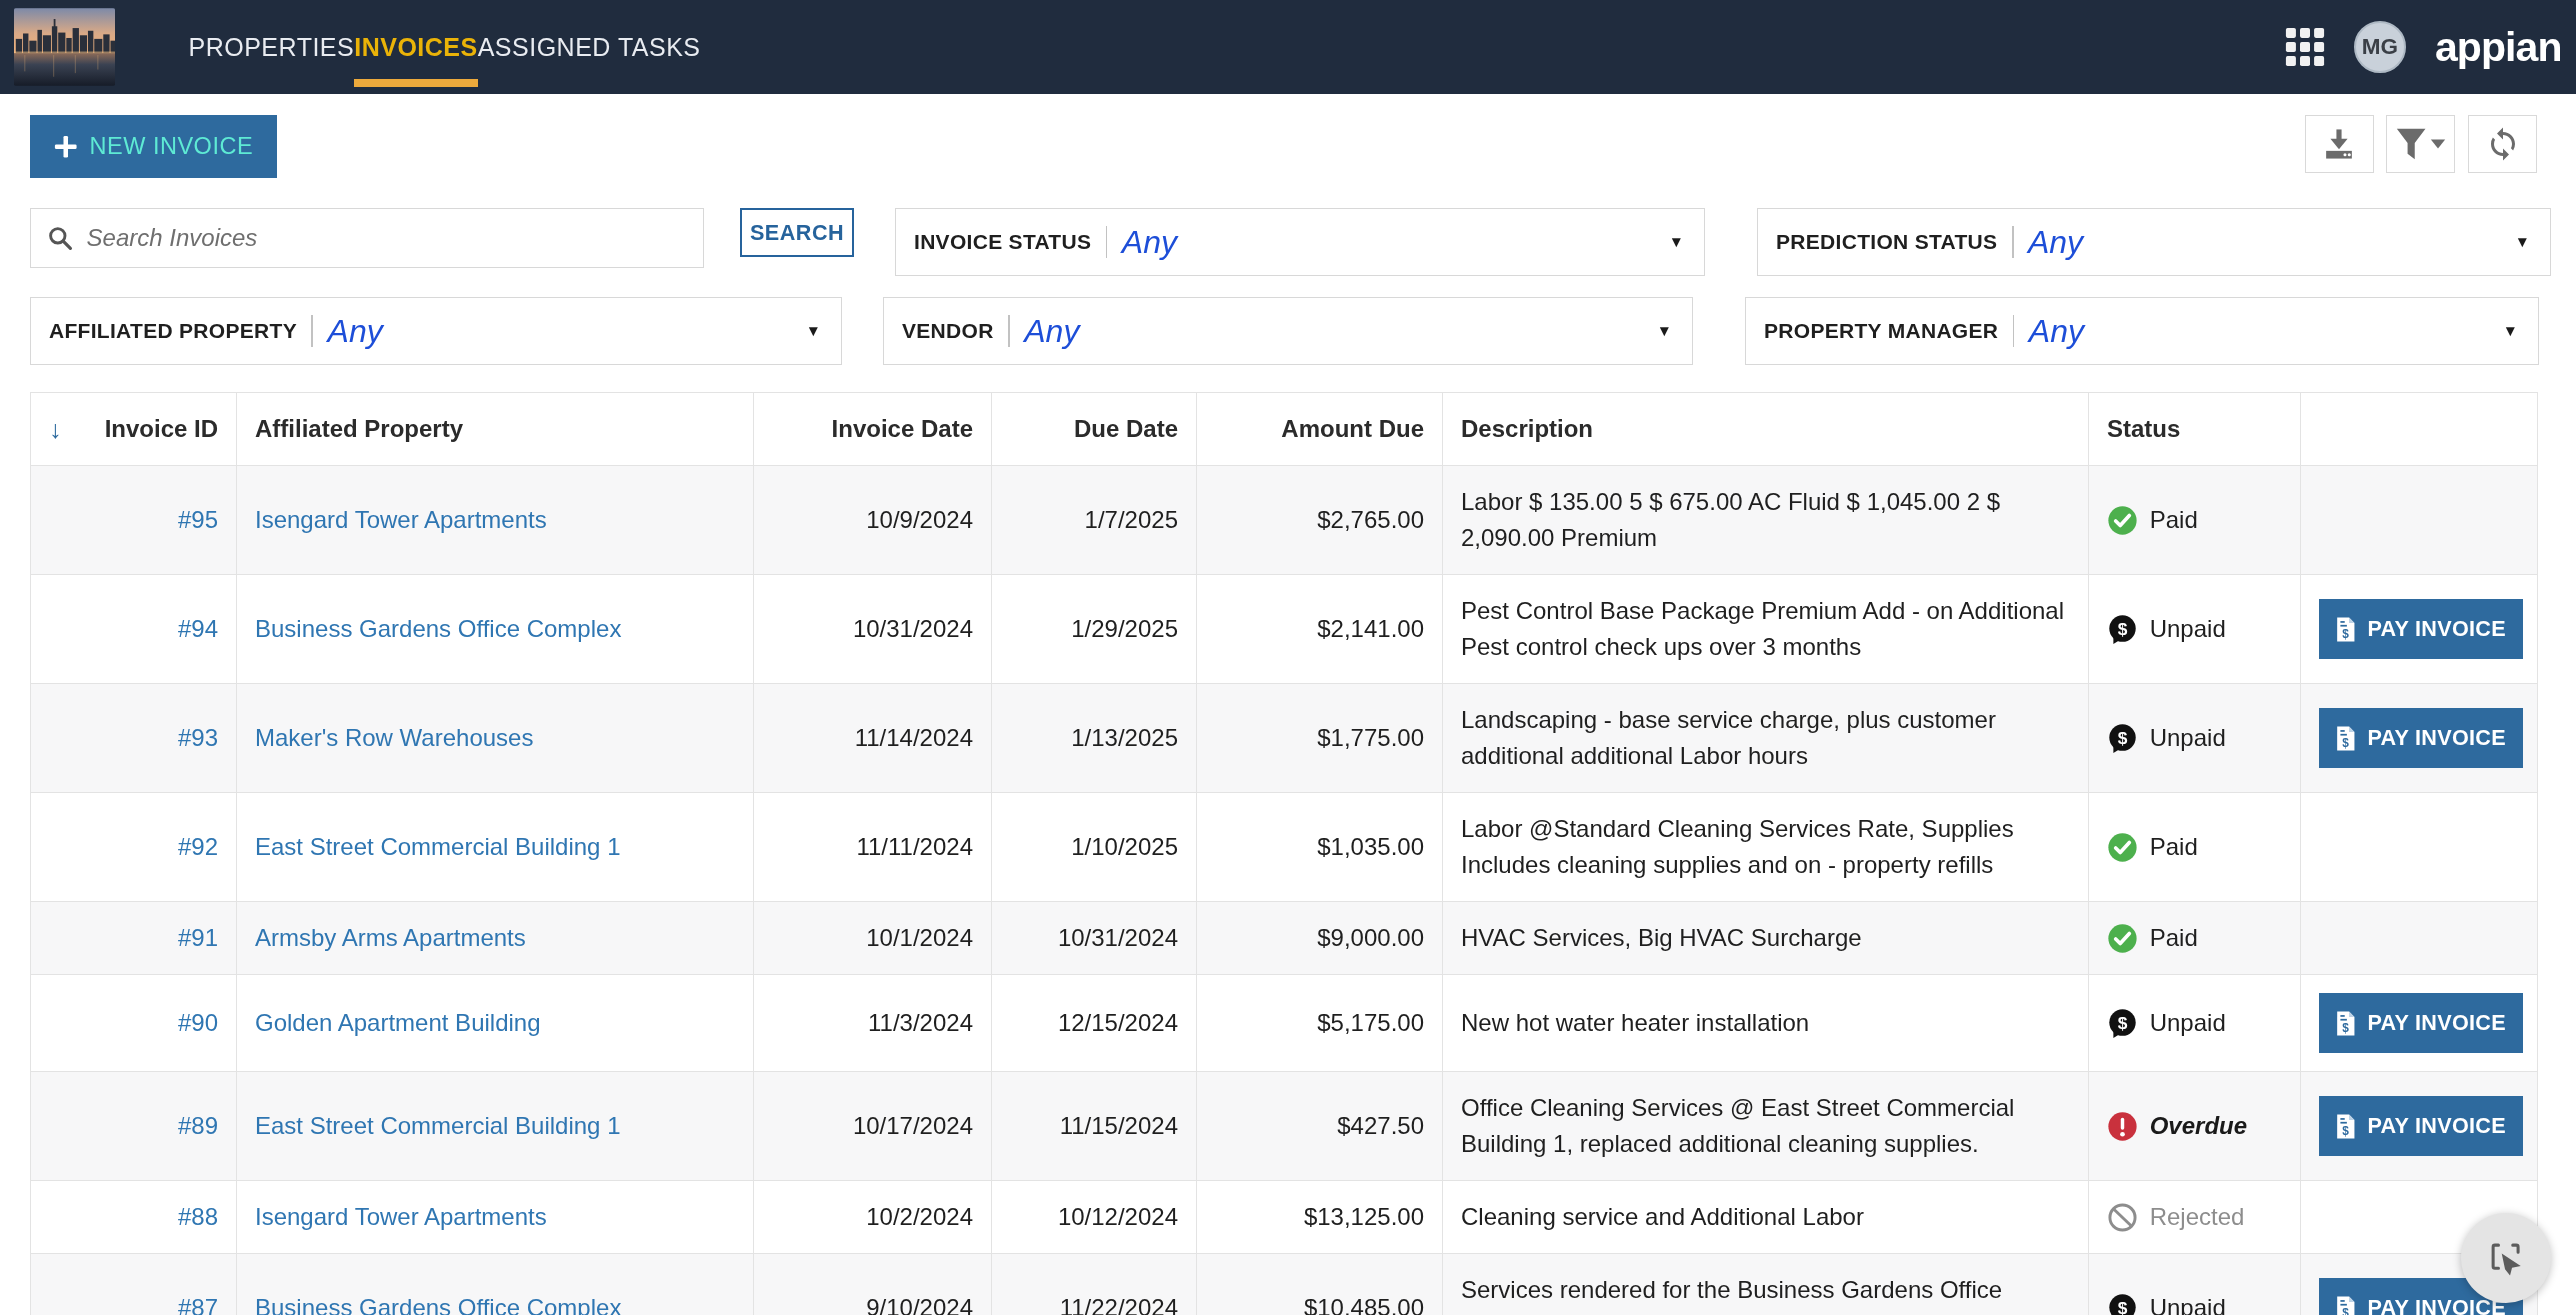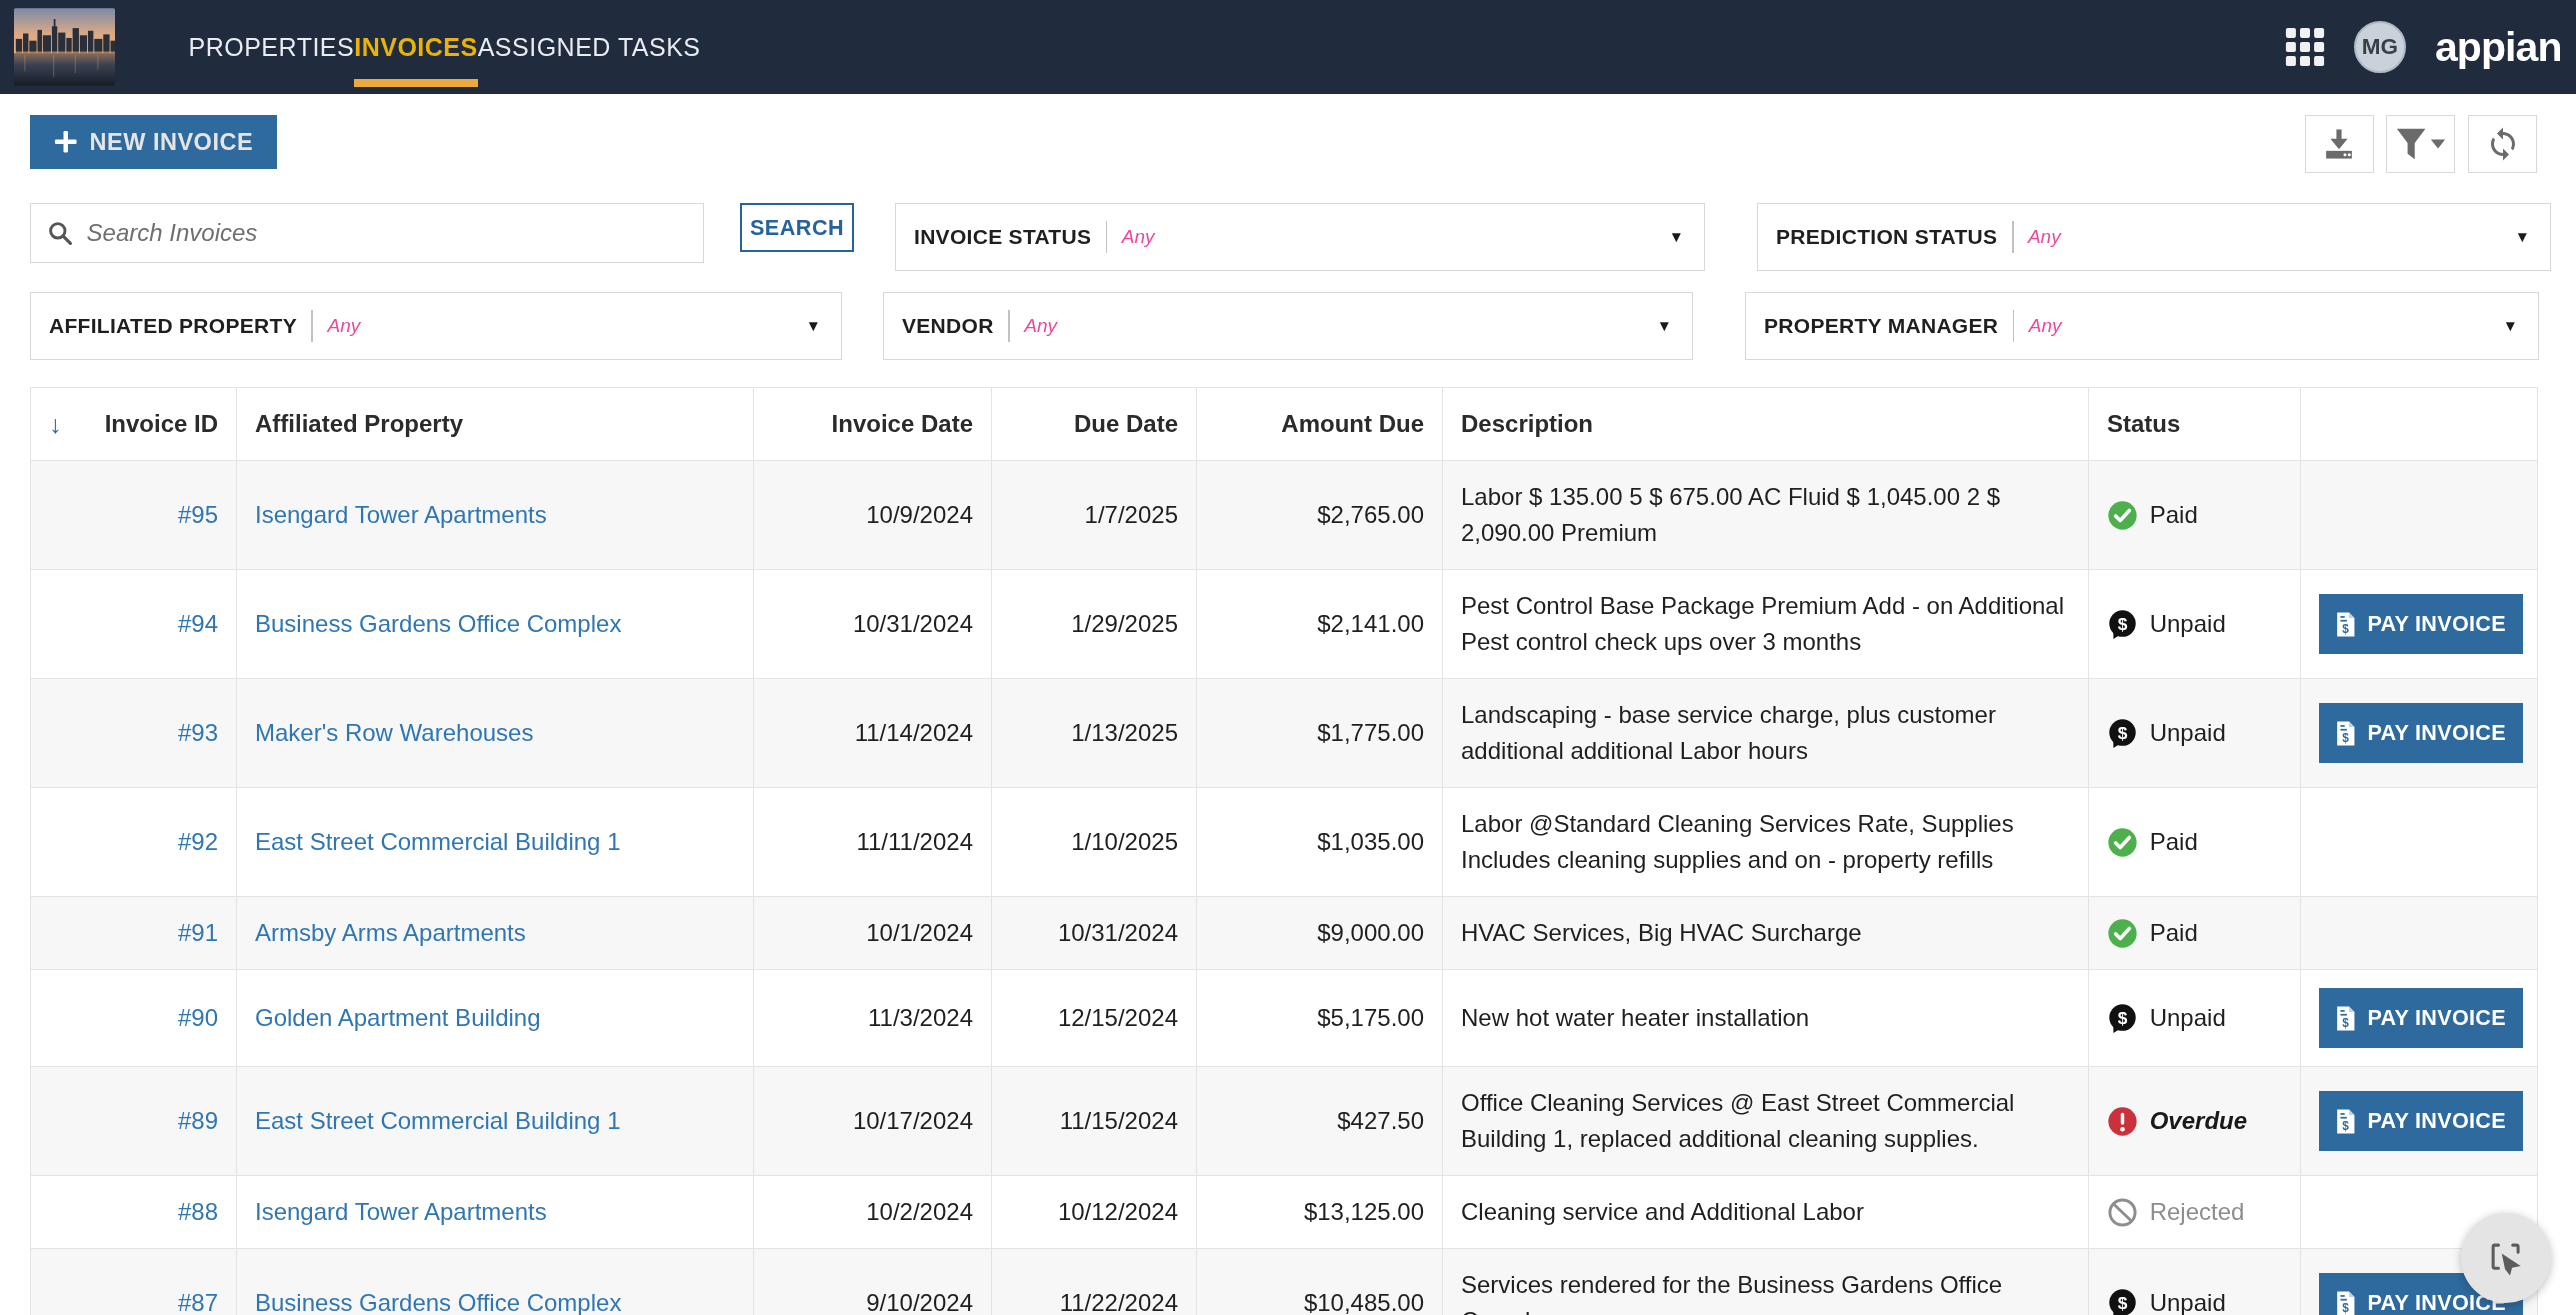--- a/index.html
+++ b/index.html
@@ -15,22 +15,22 @@
   .nav-tab.active { color:#eab308; font-weight:bold; }
   .nav-tab.active::after { content:""; position:absolute; left:0; right:0; bottom:7.2px; height:8px; background:#edaa3c; }
   .nav-right { margin-left:auto; display:flex; align-items:center; gap:29px; padding-right:14.4px; }
   .grid-icon { width:40px; height:40px; display:block; }
   .avatar { width:52px; height:52px; border-radius:50%; background:#c9d1da; border:2.7px solid #aeb9c4;
     display:flex; align-items:center; justify-content:center; color:#3a3f46; font-size:22.5px; font-weight:bold; }
   .brand { color:#fff; font-size:41px; font-weight:bold; letter-spacing:-0.9px; }
 
   
   .toolbar { display:flex; align-items:flex-start; padding:21px 39px 0 30px; }
-  .new-invoice-btn { height:54px; min-width:214px; background:#2e6a9e; color:#e5e5e5; border:none;
-    font-size:23.5px; font-weight:bold; letter-spacing:0.5px; display:flex; align-items:center; gap:12.6px;
+  .new-invoice-btn { height:63px; min-width:214px; background:#2e6a9e; color:#5eead4; border:none;
+    font-size:23.5px; font-weight:normal; letter-spacing:0.5px; display:flex; align-items:center; gap:12.6px;
     padding:0 23.5px; cursor:pointer; font-family:inherit; }
   .icon-btn-group { margin-left:auto; display:flex; gap:12.6px; }
   .icon-btn { width:69px; height:58px; background:#fff; border:1.8px solid #d9d9d9; display:flex;
     align-items:center; justify-content:center; cursor:pointer; }
 
   
   .filter-row { display:flex; padding-left:30px; margin-top:30px; }
   .filter-row.second { margin-top:21px; }
   .search-box { width:674px; height:60px; border:1.8px solid #d8d8d8; display:flex; align-items:center;
     padding:0 16px; gap:12.6px; background:#fff; }
@@ -39,21 +39,21 @@
   .search-box input::placeholder { color:#6f6f6f; font-style:italic; }
   .search-btn { width:114px; height:49px; margin-left:36px; background:#fff; border:2.7px solid #26639c;
     color:#26639c; font-size:21.6px; font-weight:bold; letter-spacing:0.5px; cursor:pointer; font-family:inherit; }
   .dropdown { height:68px; border:1.8px solid #d8d8d8; background:#fff; display:flex; align-items:center;
     padding:0 20px 0 18px; cursor:pointer; }
   .dd-w898 { width:810px; margin-left:41px; }
   .dd-w880 { width:794px; margin-left:52px; }
   .dd-w900 { width:812px; margin-left:0; }
   .dd-label { font-size:21px; font-weight:bold; color:#1f1f1f; letter-spacing:0.3px; white-space:nowrap; }
   .dd-sep { width:1.8px; height:32px; background:#c2c2c2; margin:0 14.4px; flex:none; }
-  .dd-value { font-size:19px; font-style:italic; color:#ec4899; flex:1; }
+  .dd-value { font-size:32px; font-style:italic; color:#1d4ed8; flex:1; }
   .dd-caret { font-size:15.3px; color:#1a1a1a; flex:none; }
 
   
   .invoice-table { margin:27px 0 0 30px; width:2508px; border:0.9px solid #e3e3e3; border-bottom:none; }
   .thead, .trow { display:grid; grid-template-columns:206px 517px 238px 205px 246px 646px 212px 239px; }
   .thead { background:#fff; }
   .thead .cell { font-weight:bold; color:#2b2b2b; font-size:24px; min-height:63px; }
   .cell { padding:18px 18px; display:flex; align-items:center; border-right:0.9px solid #e3e3e3;
     font-size:24px; line-height:36px; }
   .cell:last-child { border-right:none; }

